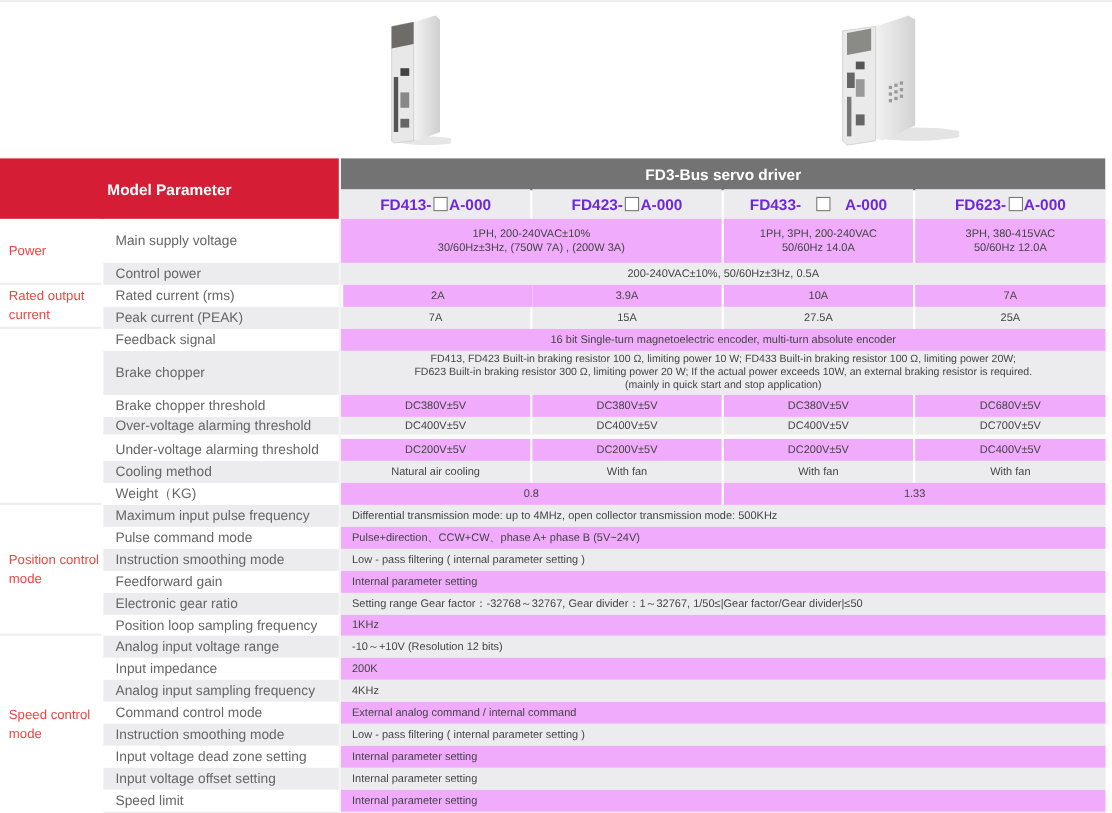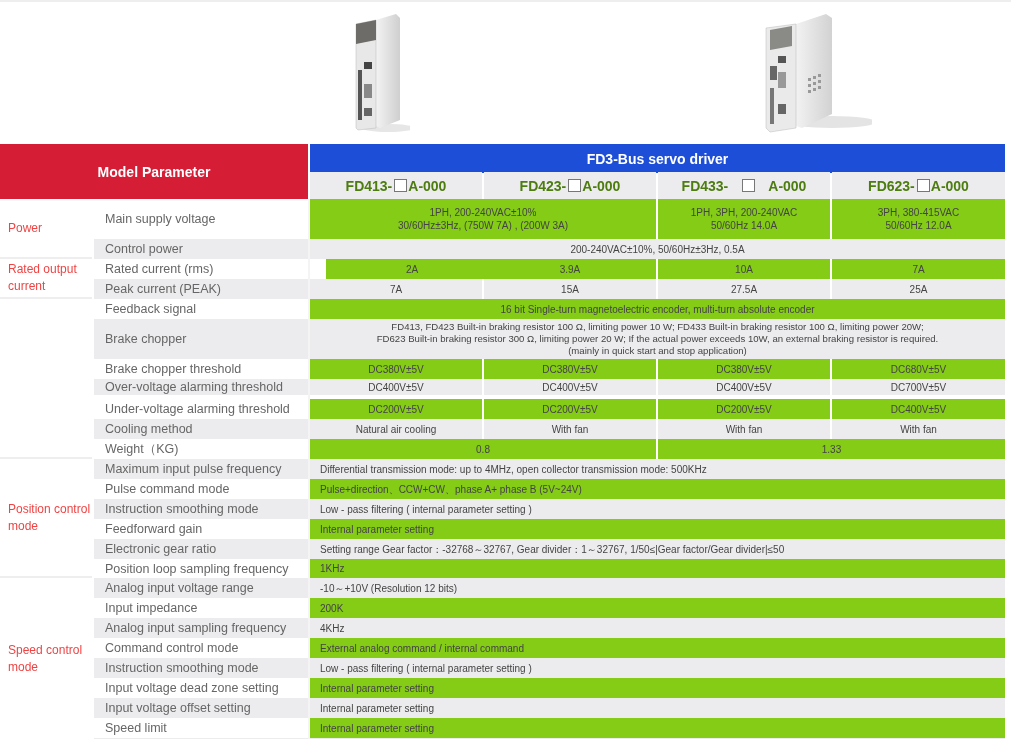--- a/index.html
+++ b/index.html
@@ -2,29 +2,29 @@
 <html><head>
 <meta charset="utf-8">
 <style>
   * { box-sizing: border-box; margin: 0; padding: 0; }
   html, body { width: 1011px; height: 739px; overflow: hidden; background: #ffffff; }
   body { font-family: "Liberation Sans", "DejaVu Sans", sans-serif; color: #555; position: relative; }
   .topline { position: absolute; left: 0; top: 0; width: 1011px; height: 2px; background: #eeeeee; }
   .product { position: absolute; }
   .sheet { position: absolute; left: 0; top: 144px; width: 1011px; }
   .hdr-left { position: absolute; left: 0; top: 0; width: 308px; height: 55px; background: #d51e35; color: #fff; font-size: 14px; font-weight: bold; display: flex; align-items: center; justify-content: center; padding-left: 0; }
-  .hdr-right { position: absolute; left: 310px; top: 0; width: 695px; height: 29px; background: #1d4ed8; color: #fff; font-size: 14px; font-weight: bold; display: flex; align-items: center; justify-content: center; }
+  .hdr-right { position: absolute; left: 310px; top: 0; width: 695px; height: 29px; background: #737373; color: #fff; font-size: 14px; font-weight: bold; display: flex; align-items: center; justify-content: center; }
   .hdr-edge { position: absolute; left: 1005px; top: 0; width: 6px; height: 55px; background: #fff; }
-  .model { position: absolute; top: 28px; height: 27px; background: #ececee; color: #4d7c0f; font-size: 14px; font-weight: bold; display: flex; align-items: center; justify-content: center; }
+  .model { position: absolute; top: 28px; height: 27px; background: #ececee; color: #6d28d9; font-size: 14px; font-weight: bold; display: flex; align-items: center; justify-content: center; }
   .model .box { display: inline-block; width: 13px; height: 13px; border: 1px solid #777; margin: 0 1px 0 2px; vertical-align: -2px; background: #fff; }
   .cat { position: absolute; left: 0; width: 92px; background: #fff; color: #ef4444; font-size: 12px; display: flex; align-items: center; padding-left: 8px; line-height: 17px; border-bottom: 2px solid #eeeeee; }
   .row { position: absolute; left: 94px; width: 911px; }
   .row.g .lbl, .row.g .cell { background: #ececee; }
   .lbl { position: absolute; left: 0; top: 0; height: 100%; width: 214px; padding-left: 11px; display: flex; align-items: center; font-size: 12.5px; color: #666; background: #fff; }
-  .cell { position: absolute; top: 0; height: 100%; display: flex; align-items: center; justify-content: center; text-align: center; font-size: 10px; color: #444; background: #84cc16; line-height: 13px; }
+  .cell { position: absolute; top: 0; height: 100%; display: flex; align-items: center; justify-content: center; text-align: center; font-size: 10px; color: #444; background: #f0abfc; line-height: 13px; }
   .cell.left { justify-content: flex-start; padding-left: 10px; text-align: left; }
   .cell.wide { line-height: 12px; font-size: 9.6px; }
   .sep { position: absolute; top: 0; width: 2px; height: 100%; background: #f4f4f4; }
 </style>
 </head>
 <body>
 
 <div class="topline"></div>
 
 <div class="product" style="left:350px;top:10px;width:60px;height:124px;">
@@ -125,21 +125,21 @@
       </div>
   </div>
 
   <div class="row g" style="top:95px;height:20px;">
     <div class="lbl">Control power</div>
     <div class="cell" style="left:216px;width:695px;">200-240VAC±10%, 50/60Hz±3Hz, 0.5A</div>
   </div>
 
   <div class="row" style="top:115px;height:20px;">
     <div class="lbl">Rated current (rms)</div>
-    <div class="cell" style="left:232px;width:172px;text-align:right;">2A</div>
+    <div class="cell" style="left:218px;width:172px;text-align:right;">2A</div>
     <div class="cell" style="left:390px;width:172px;">3.9A</div>
     <div class="cell" style="left:564px;width:172px;">10A</div>
     <div class="cell" style="left:738px;width:173px;">7A</div>
   </div>
 
   <div class="row g" style="top:135px;height:20px;">
     <div class="lbl">Peak current (PEAK)</div>
     <div class="cell" style="left:216px;width:172px;">7A</div>
     <div class="cell" style="left:390px;width:172px;">15A</div>
     <div class="cell" style="left:564px;width:172px;">27.5A</div>

